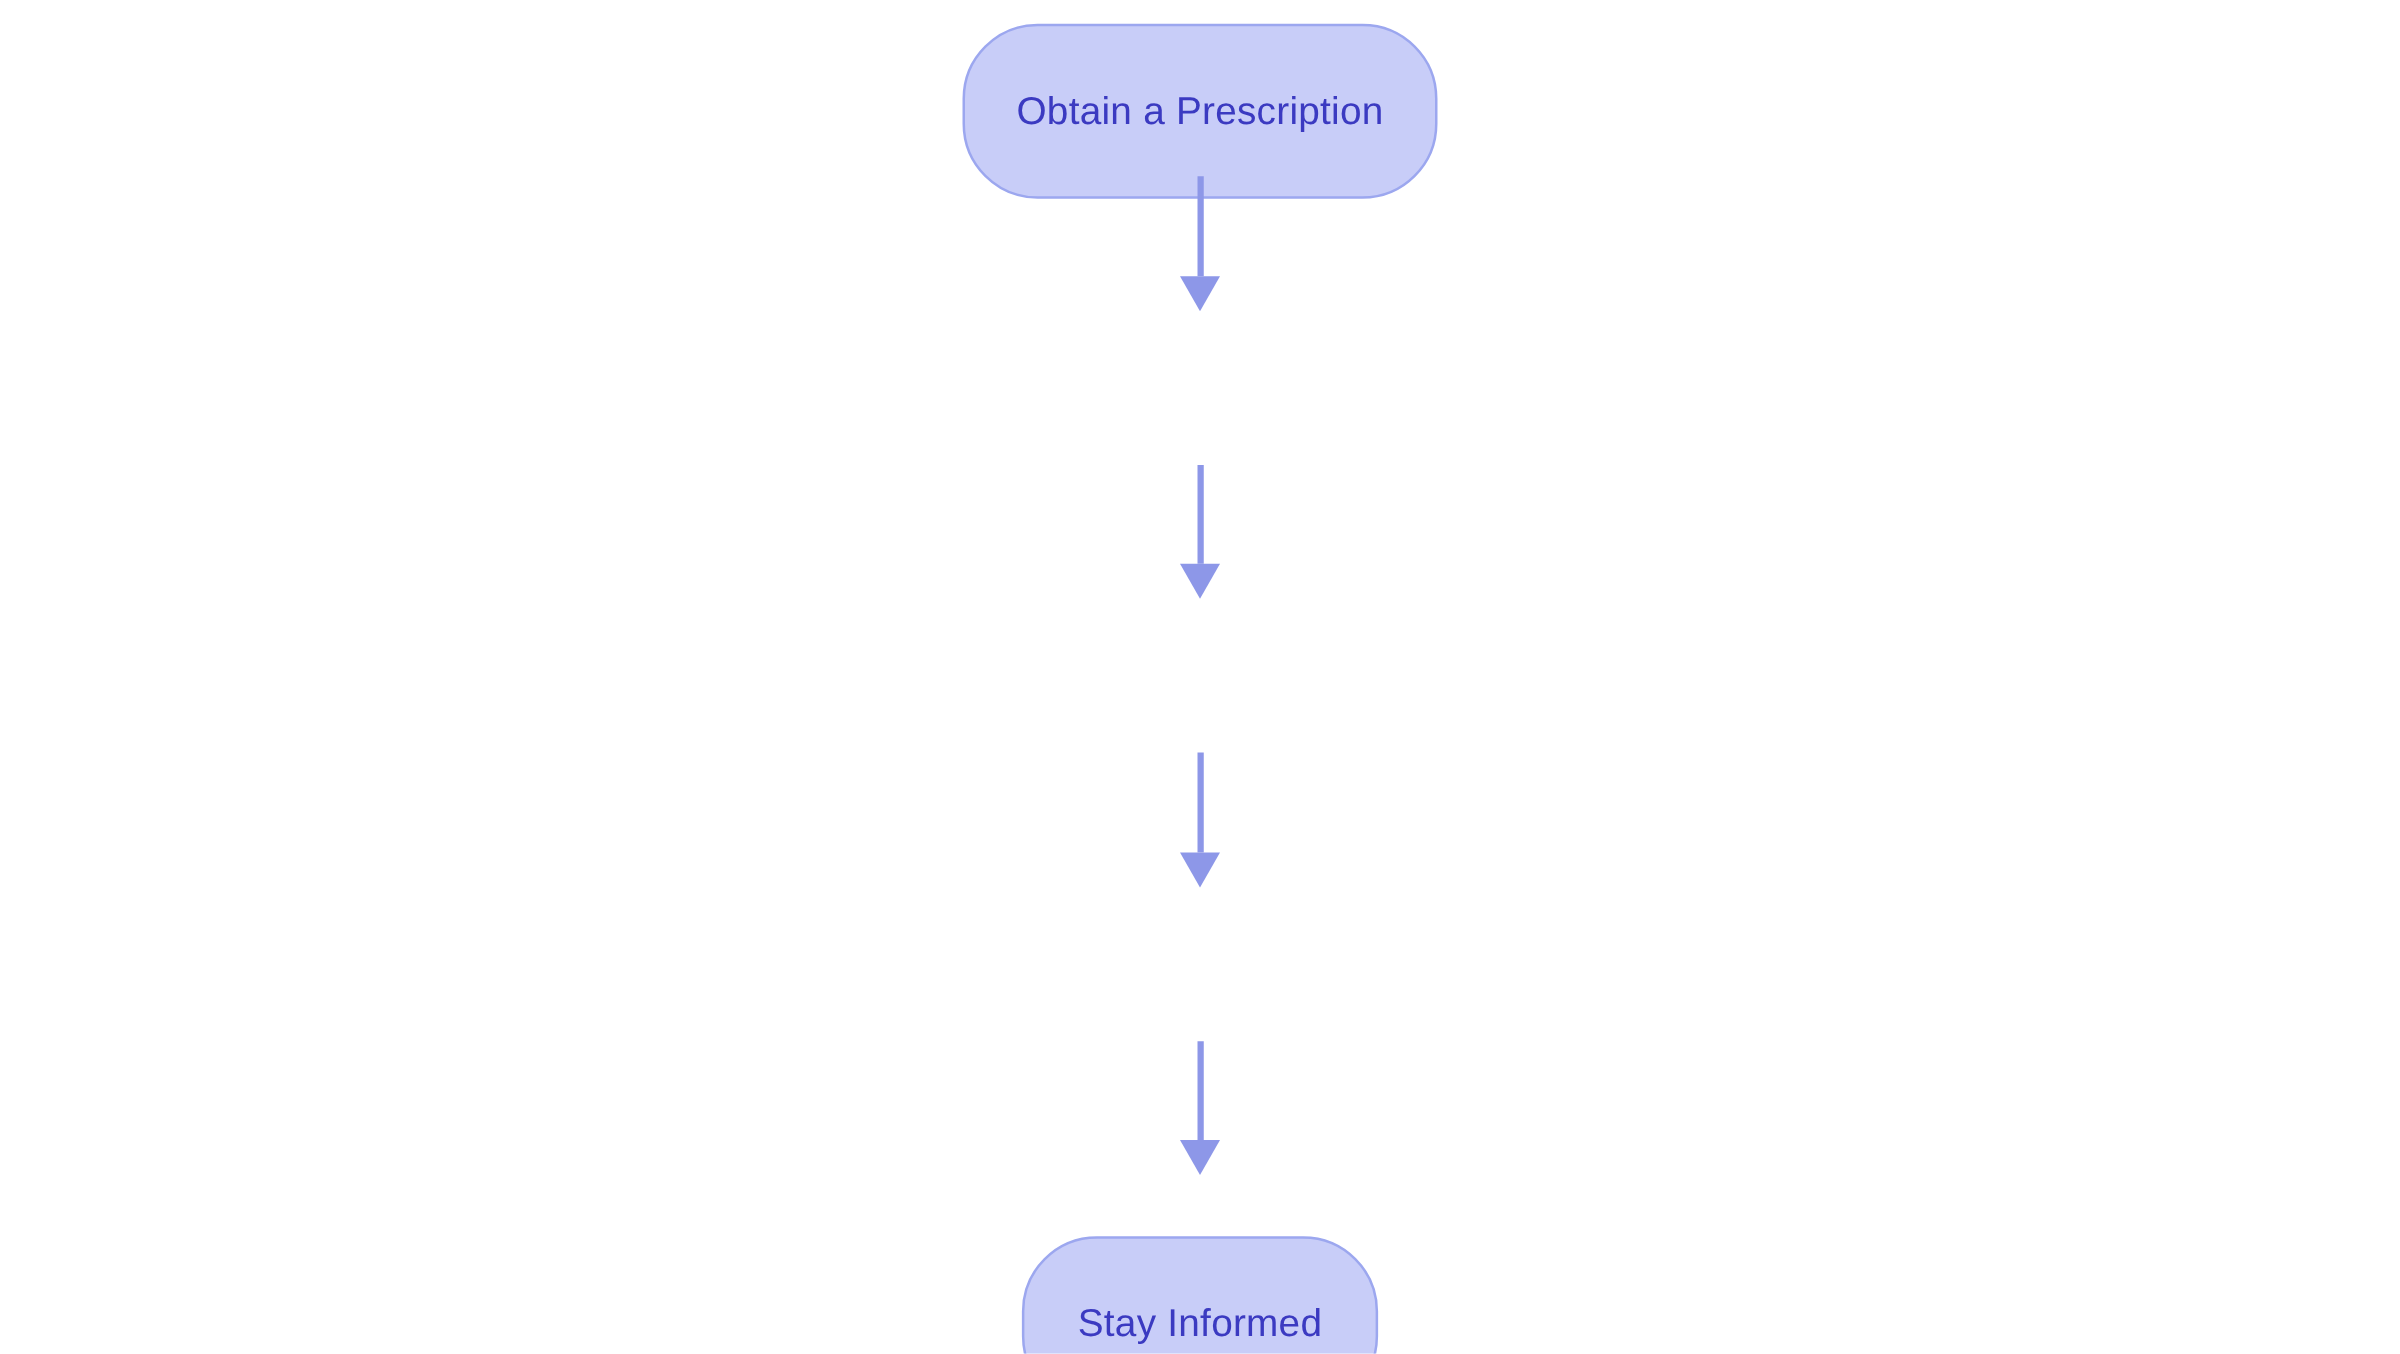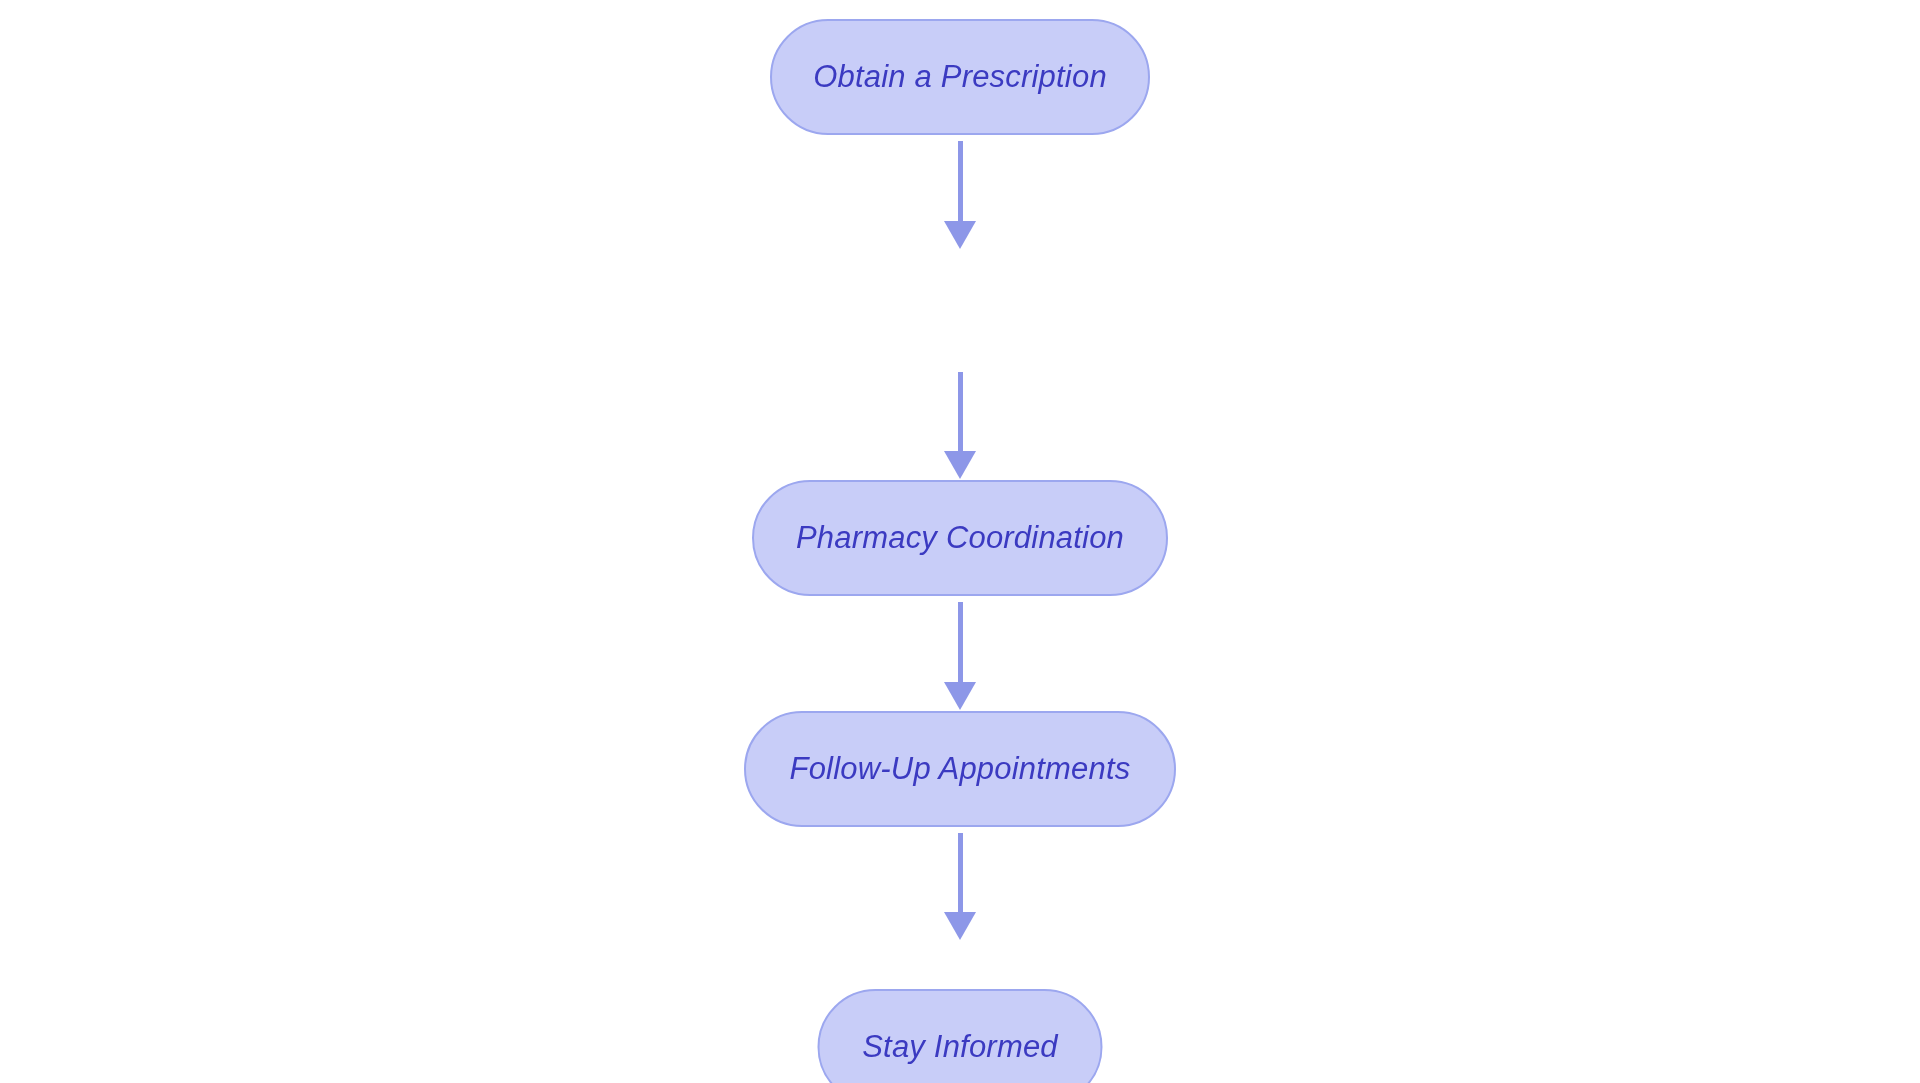--- a/index.html
+++ b/index.html
@@ -16,31 +16,30 @@
     width: 1920px;
     height: 1083px;
     background: var(--bg);
     overflow: hidden;
     font-family: "Liberation Sans", sans-serif;
   }
   .flow-node {
     position: absolute;
     left: 50%;
     transform: translateX(-50%);
-    height: 116px;
+    height: 140px;
     background: var(--node-fill);
     border: 2px solid var(--node-border);
     border-radius: 60px;
     display: flex;
     align-items: center;
     justify-content: center;
     color: var(--text-color);
     font-size: 31px;
     letter-spacing: 0.2px;
-    font-style: italic;
   }
   .n1 { top: 19px;  width: 380px; }
   .n2 { top: 250px; width: 462px; }
   .n3 { top: 480px; width: 416px; }
   .n4 { top: 711px; width: 432px; }
   .n5 { top: 989px; width: 285px; }
 
   .arrow {
     position: absolute;
     left: 50%;
@@ -80,32 +79,26 @@
     <div class="stem"></div>
     <div class="head"></div>
   </div>
 
 
   <div class="arrow a2">
     <div class="stem"></div>
     <div class="head"></div>
   </div>
 
-  <div class="flow-node n3">
-    <span>Pharmacy Coordination</span>
-  </div>
 
   <div class="arrow a3">
     <div class="stem"></div>
     <div class="head"></div>
   </div>
 
-  <div class="flow-node n4">
-    <span>Follow-Up Appointments</span>
-  </div>
 
   <div class="arrow a4">
     <div class="stem"></div>
     <div class="head"></div>
   </div>
 
   <div class="flow-node n5">
     <span>Stay Informed</span>
   </div>
 

